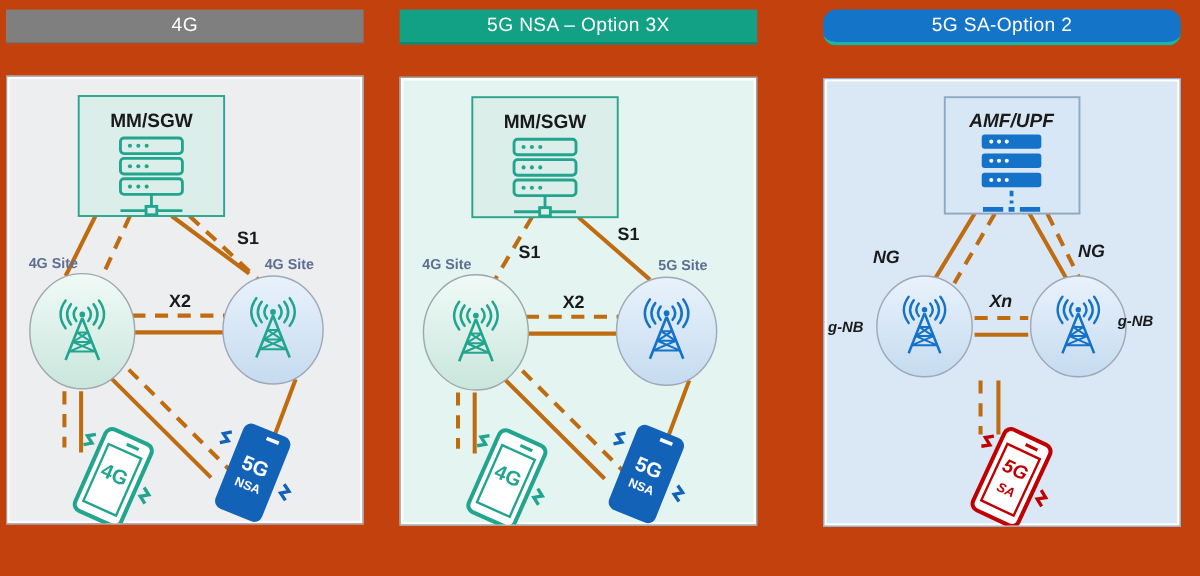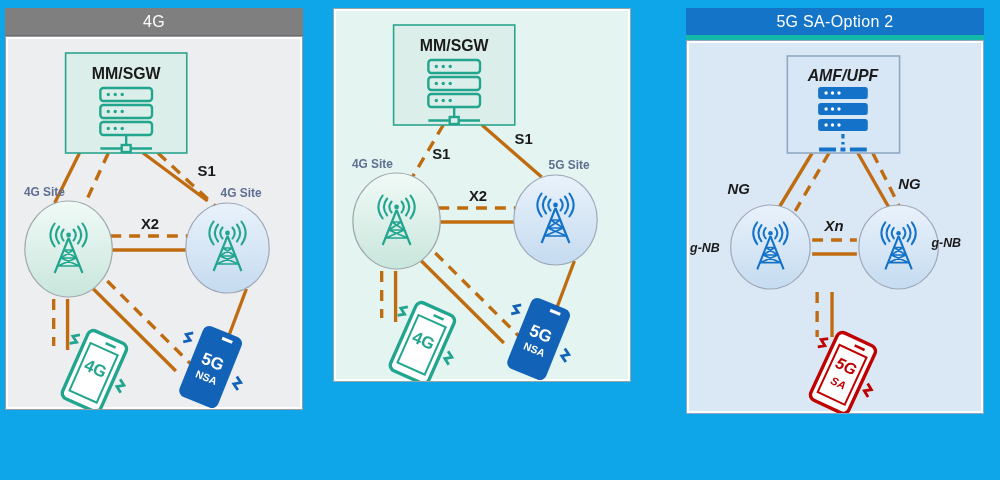--- a/index.html
+++ b/index.html
@@ -1,29 +1,29 @@
 <!DOCTYPE html>
 <html><head>
 <meta charset="utf-8">
 <style>
   html,body{margin:0;padding:0;background:#fff;}
   body{font-family:"Liberation Sans", sans-serif;}
-  #canvas{position:relative;width:1000px;height:480px;background:#0ea5e9;overflow:hidden;}
+  #canvas{position:relative;width:1000px;height:480px;background:#c2410c;overflow:hidden;}
   .panel{position:absolute;top:8px;width:298px;height:401px;}
   .panel-header{height:27px;line-height:27px;text-align:center;color:#ffffff;font-size:16px;font-weight:400;letter-spacing:.3px;}
-  .panel-body{position:relative;height:372px;box-shadow:inset 0 0 0 2px #ffffff;}
+  .panel-body{position:relative;height:372px;box-shadow:inset 0 0 0 2px #ffffff;margin-top:27px;}
   .panel-body svg{position:absolute;left:0;top:0;width:100%;height:100%;}
   #p1{left:5px;}
   #p1 .panel-header{background:#7F7F7F;border-bottom:1px solid #6e6e6e;}
   #p1 .panel-body{background:#EDEEF0;border:1px solid #9B9BA3;}
   #p2{left:333px;}
   #p2 .panel-header{background:#13A186;border-bottom:2px solid #0d8a72;}
   #p2 .panel-body{background:#E4F5F1;border:1px solid #93A8A4;}
   #p3{left:686px;}
-  #p3 .panel-header{background:#1474C8;border-bottom:5px solid #14b8a6;}
+  #p3 .panel-header{background:#1474C8;border-bottom:3px solid #14b8a6;border-radius:11px;}
   #p3 .panel-body{background:#DAE7F5;border:1px solid #8FA9C4;font-style:italic;}
   #legend{position:absolute;left:230px;top:417px;width:530px;height:60px;background:#D9D9D9;border-radius:9px;}
   #legend svg{position:absolute;left:0;top:0;width:100%;height:100%;}
   text{font-family:"Liberation Sans", sans-serif;}
   .lbl-black{font-size:15px;font-weight:700;fill:#1a1a1a;}
   .lbl-site{font-size:12px;font-weight:700;fill:#5F6E91;}
   .lbl-gnb{font-size:12.5px;font-weight:700;fill:#1a1a1a;}
   .lbl-core{font-size:16px;font-weight:700;fill:#1a1a1a;}
   .lbl-legend{font-size:12.5px;font-weight:700;fill:#5F6E91;}
   .oline{stroke:#BF6C11;stroke-width:3.4;fill:none;stroke-linecap:butt;}
@@ -162,20 +162,21 @@
           <text x="0" y="0" text-anchor="middle" font-size="17" font-weight="700" fill="#ffffff">5G</text>
           <text x="0" y="15" text-anchor="middle" font-size="10.5" font-weight="700" fill="#ffffff">NSA</text>
           <path d="M-29,-25 l-6,4 l6,4 l-6,4" stroke="#1262B8" stroke-width="2.8" fill="none"></path>
           <path d="M28,-1 l6,4 l-6,4 l6,4" stroke="#1262B8" stroke-width="2.8" fill="none"></path>
         </g>
       </svg>
     </div>
   </div>
 
   <div class="panel" id="p2">
+    <div class="panel-header">5G NSA – Option 3X</div>
     <div class="panel-body">
       <svg viewBox="0 0 298 372" preserveAspectRatio="none">
         <g>
           <line class="oline odash" x1="110" y1="116" x2="79" y2="168"></line>
           <line class="oline" x1="149" y1="116" x2="209" y2="168"></line>
           <line class="oline odash" x1="105" y1="199" x2="183" y2="199"></line>
           <line class="oline" x1="105" y1="213" x2="183" y2="213"></line>
           <line class="oline odash" x1="48" y1="262" x2="48" y2="309"></line>
           <line class="oline" x1="62" y1="262" x2="62" y2="313"></line>
           <line class="oline" x1="85" y1="249" x2="171" y2="334"></line>

